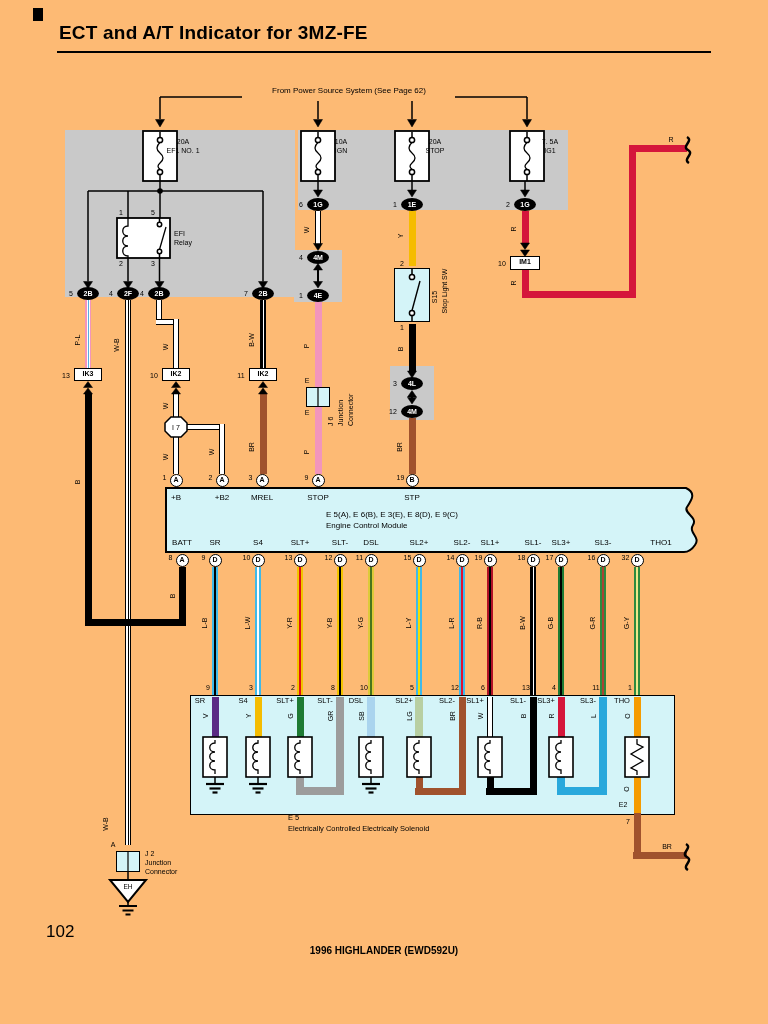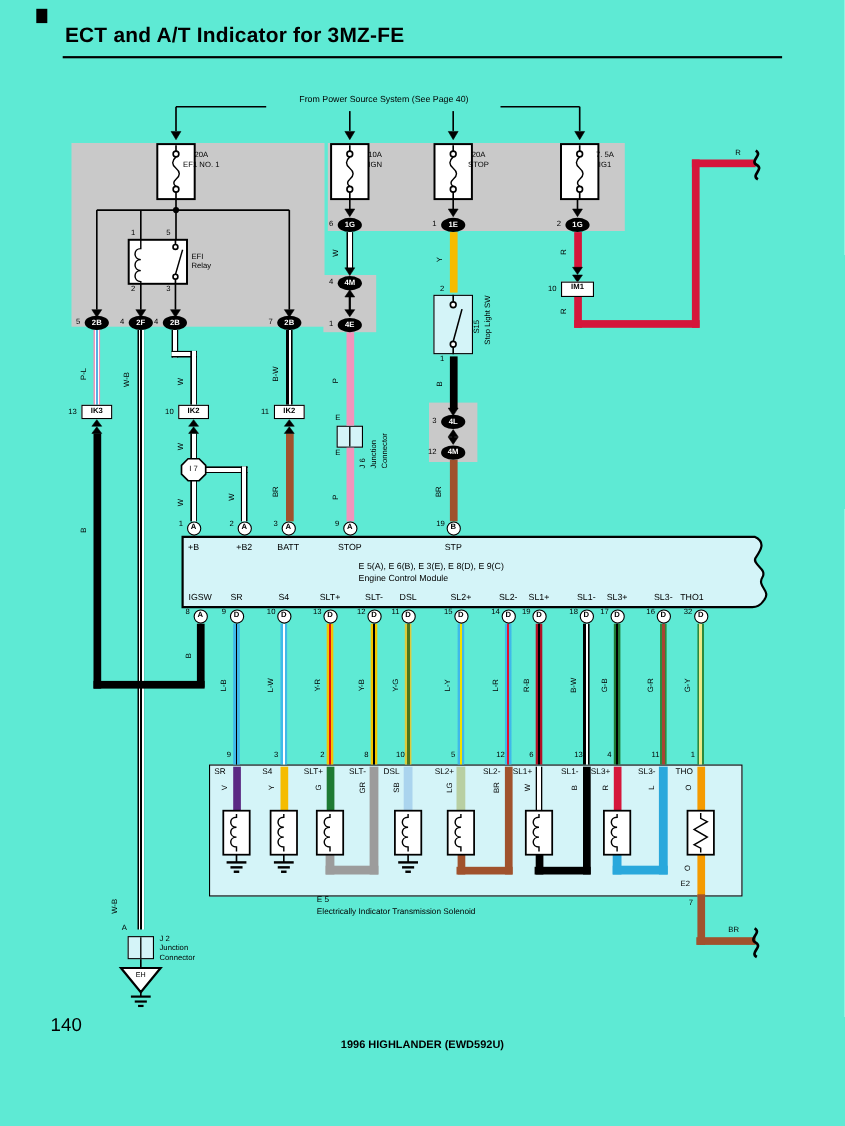--- a/index.html
+++ b/index.html
@@ -1,16 +1,16 @@
 <!DOCTYPE html>
 <html><head>
 <meta charset="utf-8">
 <style>
   html,body{margin:0;padding:0;background:#fff;}
-  #canvas{position:relative;width:768px;height:1024px;background:#5eead4;
+  #canvas{position:relative;width:768px;height:1024px;background:#fdba74;
     font-family:"Liberation Sans",sans-serif;overflow:hidden;color:#000;}
   .gray{position:absolute;background:#c9c9c9;z-index:1;}
   .cyan{position:absolute;background:#d4f4f8;border:1.8px solid #000;box-sizing:border-box;z-index:2;}
   .wire{position:absolute;z-index:3;}
   #art{position:absolute;left:0;top:0;z-index:4;}
   .oval{position:absolute;width:22px;height:13px;background:#000;border-radius:50%;color:#fff;
     font-size:7px;font-weight:bold;text-align:center;line-height:13px;z-index:5;}
   .pin{position:absolute;width:13px;height:13px;background:#fff;border:1.8px solid #000;border-radius:50%;
     font-size:7px;font-weight:bold;text-align:center;line-height:9.5px;box-sizing:border-box;z-index:5;}
   .rconn{position:absolute;background:#fff;border:1.8px solid #000;font-size:7px;font-weight:bold;
@@ -25,37 +25,37 @@
   #pagenum{position:absolute;left:46px;top:922px;font-size:17px;z-index:6;}
   #footer{position:absolute;left:384px;top:945px;font-size:10px;font-weight:bold;z-index:6;transform:translate(-50%,0);}
 </style>
 </head>
 <body>
 
 <div id="canvas">
   <div id="printmark"></div>
   <div id="title">ECT and A/T Indicator for 3MZ-FE</div>
   <div id="rule"></div>
-  <div class="lbl" id="powernote" style="left:349px;top:91px;font-size:8px;">From Power Source System (See Page 40)</div>
+  <div class="lbl" id="powernote" style="left:349px;top:91px;font-size:8px;">From Power Source System (See Page 62)</div>
 
   <div class="gray" style="left:65px;top:130px;width:230px;height:167px;"></div>
   <div class="gray" style="left:298px;top:130px;width:270px;height:80px;"></div>
   <div class="gray" style="left:294px;top:250px;width:48px;height:52px;"></div>
   <div class="gray" style="left:390px;top:366px;width:44px;height:54px;"></div>
 
   <div class="cyan" style="left:190px;top:695px;width:485px;height:120px;"></div>
   <div class="cyan" style="left:394px;top:268px;width:36px;height:54px;"></div>
   <div class="cyan" style="left:306px;top:387px;width:24px;height:20px;"></div>
   <div class="cyan" style="left:116px;top:851px;width:24px;height:21px;"></div>
 
   <div class="blk" style="left:326px;top:510px;font-size:8px;">E 5(A), E 6(B), E 3(E), E 8(D), E 9(C)</div>
   <div class="blk" style="left:326px;top:521px;font-size:8px;">Engine Control Module</div>
 
   <div class="blk" style="left:288px;top:813px;font-size:7.5px;">E 5</div>
-  <div class="blk" style="left:288px;top:824px;font-size:7.5px;">Electrically Indicator Transmission Solenoid</div>
+  <div class="blk" style="left:288px;top:824px;font-size:7.5px;">Electrically Controlled Electrically Solenoid</div>
   <div class="lbl" style="left:623px;top:804px;">E2</div>
   <div class="lbl" style="left:628px;top:821px;">7</div>
   <div class="lbl" style="left:667px;top:846px;">BR</div>
 
   <div class="blk" style="left:174px;top:229px;width:28px;white-space:normal;line-height:9px;">EFI Relay</div>
 
   <div class="lbl" style="left:176px;top:427px;">I 7</div>
   <div class="blk" style="left:311px;top:379px;width:62px;height:32px;transform:rotate(-90deg);line-height:10px;">
     <div>J 6</div>
     <div>Junction</div>
@@ -68,21 +68,21 @@
     <div>Junction</div>
     <div>Connector</div>
   </div>
   <div class="lbl" style="left:113px;top:844px;">A</div>
   <div class="lbl" style="left:128px;top:887px;font-size:6.5px;">EH</div>
   <div class="lbl rot" style="left:434px;top:297px;">S15</div>
   <div class="lbl rot" style="left:444px;top:291px;">Stop Light SW</div>
   <div class="lbl" style="left:402px;top:263px;">2</div>
   <div class="lbl" style="left:402px;top:327px;">1</div>
 
-  <div id="pagenum">140</div>
+  <div id="pagenum">102</div>
   <div id="footer">1996 HIGHLANDER (EWD592U)</div>
 
   <svg id="art" width="768" height="1024">
       <path d="M160,97 H242" fill="none" stroke="#000" stroke-width="1.5"></path>
       <path d="M160,97 V119" fill="none" stroke="#000" stroke-width="1.5"></path>
       <path d="M318,101 V119" fill="none" stroke="#000" stroke-width="1.5"></path>
       <path d="M412,101 V119" fill="none" stroke="#000" stroke-width="1.5"></path>
       <path d="M455,97 H527" fill="none" stroke="#000" stroke-width="1.5"></path>
       <path d="M527,97 V119" fill="none" stroke="#000" stroke-width="1.5"></path>
       <path d="M155.5,119.5 h9 l-4.5,7.5 z" fill="#000" stroke="#000" stroke-width="0.5"></path>
@@ -269,30 +269,30 @@
     <div class="rconn" style="left: 510px; top: 256px; width: 30px; height: 14px; line-height: 10.4px;">IM1</div>
     <div class="lbl" style="left: 502px; top: 263px;">10</div>
     <div class="pin" style="left: 169.5px; top: 473.5px;">A</div>
     <div class="lbl" style="left: 164.5px; top: 477px;">1</div>
     <div class="lbl" style="left: 176px; top: 498px; font-size: 8px;">+B</div>
     <div class="pin" style="left: 215.5px; top: 473.5px;">A</div>
     <div class="lbl" style="left: 210.5px; top: 477px;">2</div>
     <div class="lbl" style="left: 222px; top: 498px; font-size: 8px;">+B2</div>
     <div class="pin" style="left: 255.5px; top: 473.5px;">A</div>
     <div class="lbl" style="left: 250.5px; top: 477px;">3</div>
-    <div class="lbl" style="left: 262px; top: 498px; font-size: 8px;">BATT</div>
+    <div class="lbl" style="left: 262px; top: 498px; font-size: 8px;">MREL</div>
     <div class="pin" style="left: 311.5px; top: 473.5px;">A</div>
     <div class="lbl" style="left: 306.5px; top: 477px;">9</div>
     <div class="lbl" style="left: 318px; top: 498px; font-size: 8px;">STOP</div>
     <div class="pin" style="left: 405.5px; top: 473.5px;">B</div>
     <div class="lbl" style="left: 400.5px; top: 477px;">19</div>
     <div class="lbl" style="left: 412px; top: 498px; font-size: 8px;">STP</div>
     <div class="pin" style="left: 175.5px; top: 553.5px;">A</div>
     <div class="lbl" style="left: 170.5px; top: 557px;">8</div>
-    <div class="lbl" style="left: 182px; top: 543px; font-size: 8px;">IGSW</div>
+    <div class="lbl" style="left: 182px; top: 543px; font-size: 8px;">BATT</div>
     <div class="pin" style="left: 208.5px; top: 553.5px;">D</div>
     <div class="lbl" style="left: 203.5px; top: 557px;">9</div>
     <div class="lbl" style="left: 215px; top: 543px; font-size: 8px;">SR</div>
     <div class="wire" style="left: 212px; top: 567px; width: 6px; height: 128px; background: linear-gradient(to right, rgb(63, 185, 233) 0px, rgb(63, 185, 233) 2.1px, rgb(0, 0, 0) 2.1px, rgb(0, 0, 0) 3.9px, rgb(63, 185, 233) 3.9px, rgb(63, 185, 233) 6px);"></div>
     <div class="lbl rot" style="left: 204px; top: 623px;">L-B</div>
     <div class="lbl" style="left: 208px; top: 687px;">9</div>
     <div class="lbl" style="left: 200px; top: 701px; font-size: 7.5px;">SR</div>
     <div class="lbl rot" style="left: 205px; top: 716px;">V</div>
     <div class="wire" style="left: 211.5px; top: 697px; width: 7px; height: 40px; background: linear-gradient(to right, rgb(91, 42, 132) 0px, rgb(91, 42, 132) 7px);"></div>
     <div class="pin" style="left: 251.5px; top: 553.5px;">D</div>
@@ -388,21 +388,21 @@
     <div class="wire" style="left: 599.8px; top: 567px; width: 6.4px; height: 128px; background: linear-gradient(to right, rgb(44, 138, 62) 0px, rgb(44, 138, 62) 2px, rgb(168, 68, 52) 2px, rgb(168, 68, 52) 4.4px, rgb(44, 138, 62) 4.4px, rgb(44, 138, 62) 6.4px);"></div>
     <div class="lbl rot" style="left: 592px; top: 623px;">G-R</div>
     <div class="lbl" style="left: 596px; top: 687px;">11</div>
     <div class="lbl" style="left: 588px; top: 701px; font-size: 7.5px;">SL3-</div>
     <div class="lbl rot" style="left: 593px; top: 716px;">L</div>
     <div class="wire" style="left: 599px; top: 697px; width: 8px; height: 98px; background: linear-gradient(to right, rgb(41, 168, 220) 0px, rgb(41, 168, 220) 8px);"></div>
     <div class="wire" style="left: 557px; top: 787px; width: 50px; height: 8px; background: linear-gradient(rgb(41, 168, 220) 0px, rgb(41, 168, 220) 8px);"></div>
     <div class="wire" style="left: 557px; top: 775px; width: 8px; height: 20px; background: linear-gradient(to right, rgb(41, 168, 220) 0px, rgb(41, 168, 220) 8px);"></div>
     <div class="pin" style="left: 630.5px; top: 553.5px;">D</div>
     <div class="lbl" style="left: 625.5px; top: 557px;">32</div>
-    <div class="lbl" style="left: 629px; top: 543px; font-size: 8px;">THO1</div>
+    <div class="lbl" style="left: 661px; top: 543px; font-size: 8px;">THO1</div>
     <div class="wire" style="left: 633.9px; top: 567px; width: 6.2px; height: 128px; background: linear-gradient(to right, rgb(44, 138, 62) 0px, rgb(44, 138, 62) 1.9px, rgb(236, 233, 138) 1.9px, rgb(236, 233, 138) 4.3px, rgb(44, 138, 62) 4.3px, rgb(44, 138, 62) 6.2px);"></div>
     <div class="lbl rot" style="left: 626px; top: 623px;">G-Y</div>
     <div class="lbl" style="left: 630px; top: 687px;">1</div>
     <div class="lbl" style="left: 622px; top: 701px; font-size: 7.5px;">THO</div>
     <div class="lbl rot" style="left: 627px; top: 716px;">O</div>
     <div class="wire" style="left: 633.5px; top: 697px; width: 7px; height: 40px; background: linear-gradient(to right, rgb(245, 155, 0) 0px, rgb(245, 155, 0) 7px);"></div>
     <div class="wire" style="left: 633.5px; top: 777px; width: 7px; height: 38px; background: linear-gradient(to right, rgb(245, 155, 0) 0px, rgb(245, 155, 0) 7px);"></div>
     <div class="wire" style="left: 633.5px; top: 813px; width: 7px; height: 45.5px; background: linear-gradient(to right, rgb(160, 82, 45) 0px, rgb(160, 82, 45) 7px);"></div>
     <div class="wire" style="left: 633px; top: 851.5px; width: 54px; height: 7px; background: linear-gradient(rgb(160, 82, 45) 0px, rgb(160, 82, 45) 7px);"></div>
     <div class="lbl rot" style="left: 77px; top: 340px;">P-L</div>

